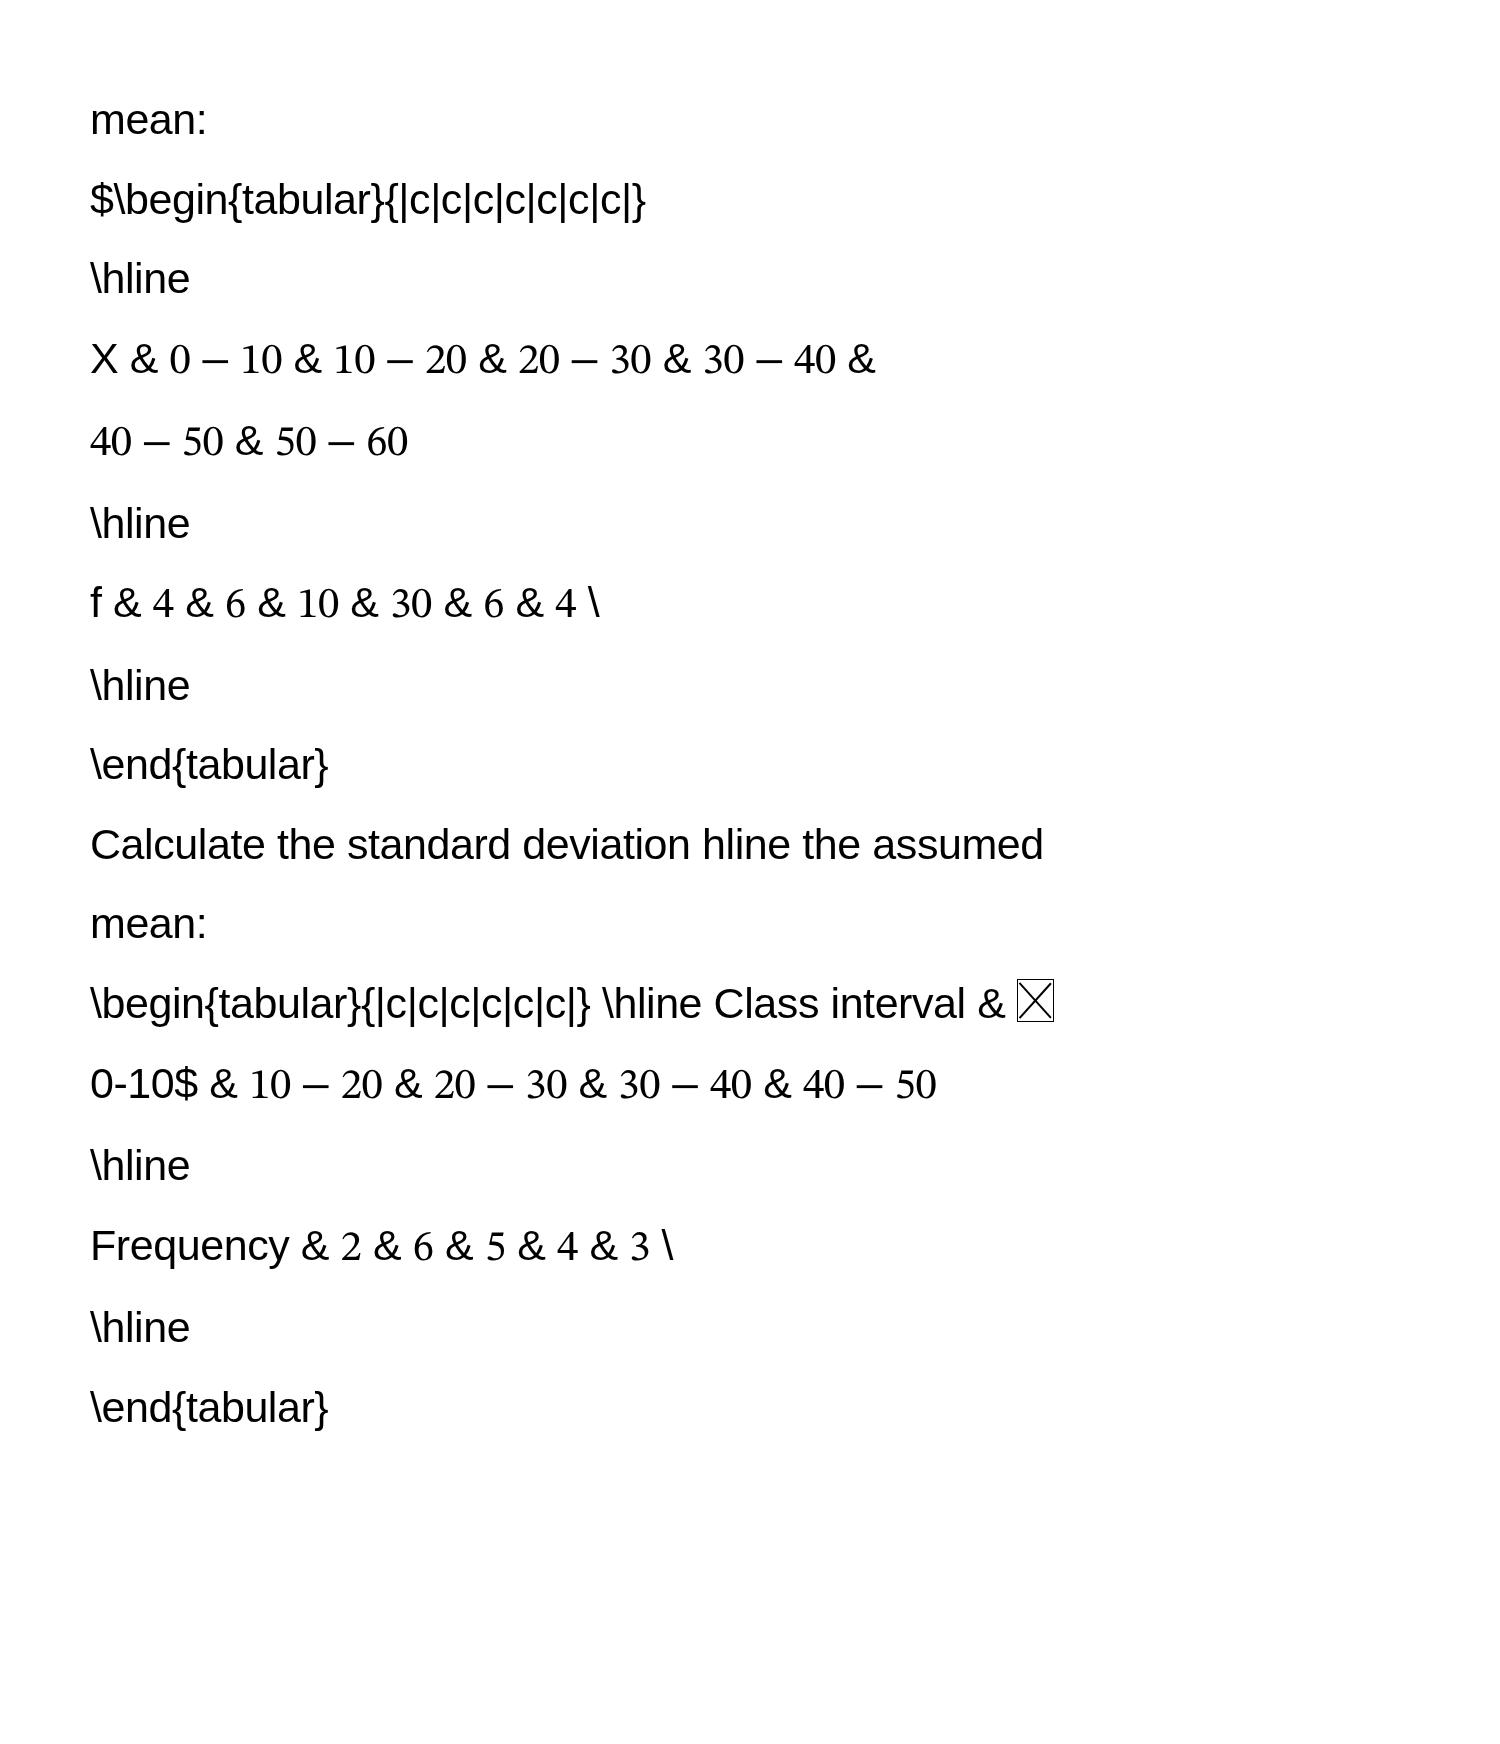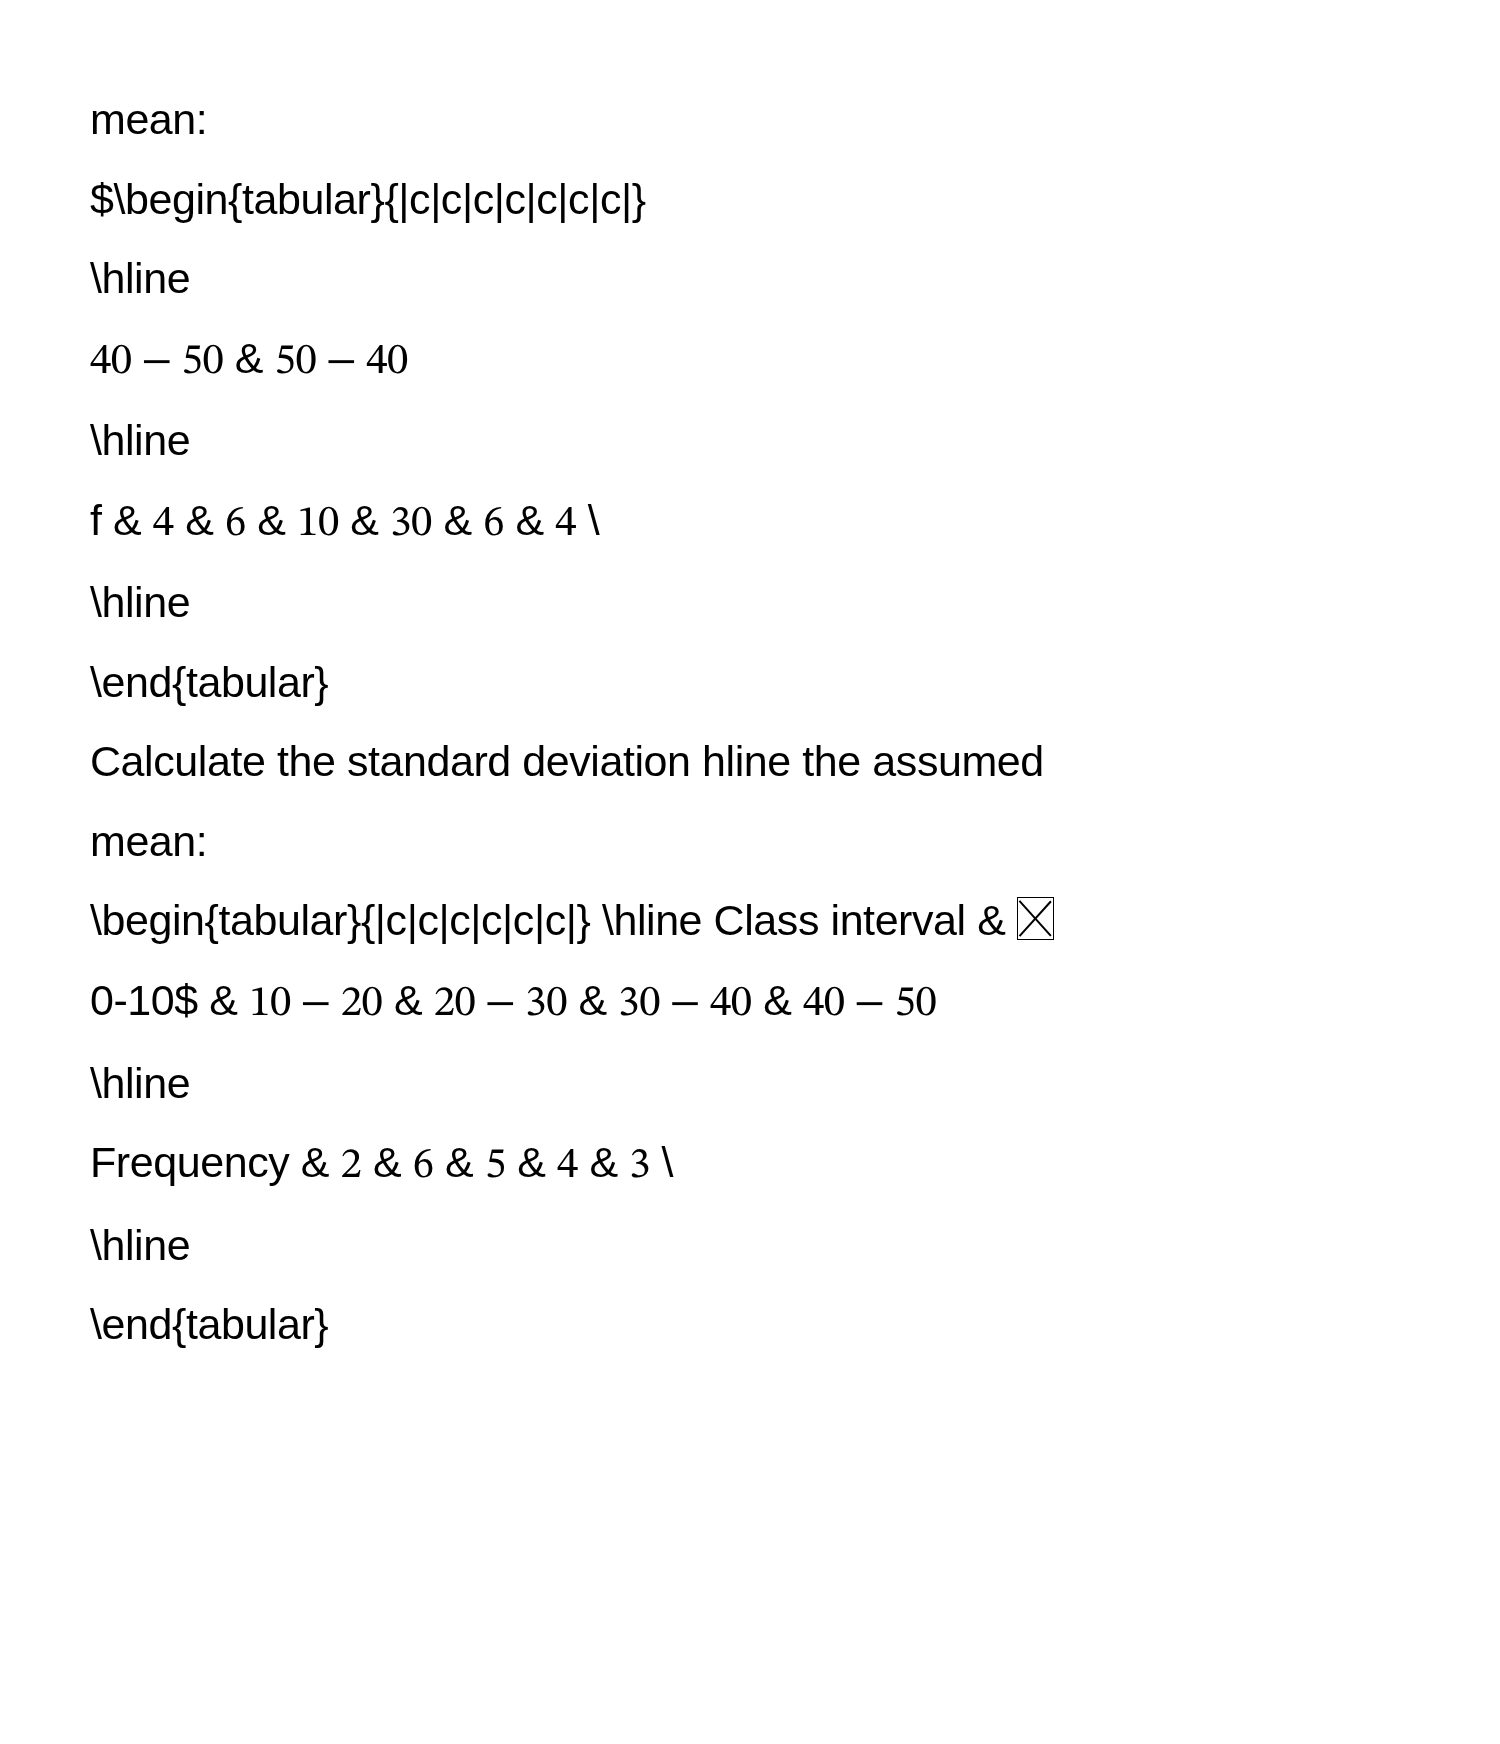--- a/index.html
+++ b/index.html
@@ -65,23 +65,26 @@
   </style>
 </head>
 <body>
 
 <div class="content">
 
   <span class="text-line">mean:</span>
   <span class="text-line">$\begin{tabular}{|c|c|c|c|c|c|c|}</span>
   <span class="text-line">\hline</span>
 
+  <span class="text-line">
+    <span>X &amp; </span><span class="math-font nowrap">0 − 10</span><span>  &amp; </span><span class="math-font nowrap">10 − 20</span><span>  &amp; </span><span class="math-font nowrap">20 − 30</span><span>  &amp; </span><span class="math-font nowrap">30 − 40</span><span>  &amp;</span>
+  </span>
 
   <span class="text-line">
-    <span class="math-font nowrap">40 − 50</span><span>  &amp; </span><span class="math-font nowrap">50 − 40</span>
+    <span class="math-font nowrap">40 − 50</span><span>  &amp; </span><span class="math-font nowrap">50 − 60</span>
   </span>
 
   <span class="text-line">\hline</span>
 
   <span class="text-line">
     <span>f &amp; </span><span class="math-font">4</span><span>  &amp; </span><span class="math-font">6</span><span>  &amp; </span><span class="math-font">10</span><span>  &amp; </span><span class="math-font">30</span><span>  &amp; </span><span class="math-font">6</span><span>  &amp; </span><span class="math-font">4</span><span> \</span>
   </span>
 
   <span class="text-line">\hline</span>
   <span class="text-line">\end{tabular}</span>

